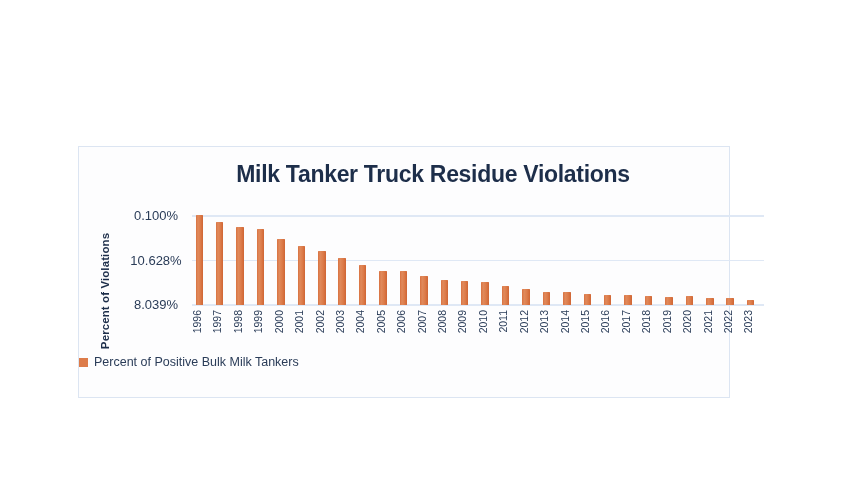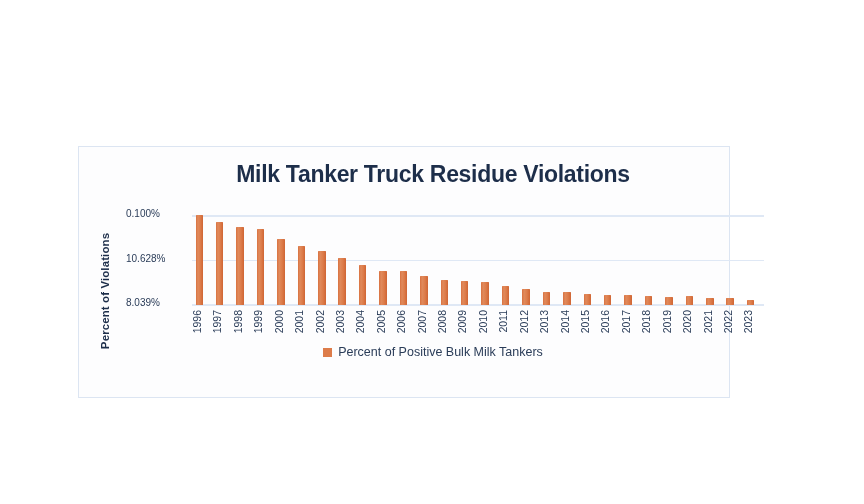--- a/index.html
+++ b/index.html
@@ -104,22 +104,22 @@
                 #dd7c4a 62%,
                 #cf6534 100%);
     border-radius: 0.5px;
   }
 
   
   .y-tick {
     position: absolute;
     right: 0;
     width: 60px;
-    text-align: left;
-    font-size: 10px;
+    text-align: center;
+    font-size: 13px;
     color: #2a3c58;
     white-space: nowrap;
   }
   #y-ticks {
     position: absolute;
     left: 41px;
     top: 68px;
     width: 66px;
     height: 90px;
   }
@@ -147,24 +147,23 @@
     transform-origin: 50% 50%;
     font-size: 10.5px;
     color: #2a3c58;
     white-space: nowrap;
   }
 
   
   #legend {
     position: absolute;
     left: 0;
-    top: 198px;
+    top: 208px;
     width: 708px;
     display: flex;
-    justify-content: center;
     align-items: center;
   }
   #legend-swatch {
     width: 9px;
     height: 9px;
     background: #dd7c4a;
     margin-right: 6px;
   }
   #legend-label {
     font-size: 12.5px;

